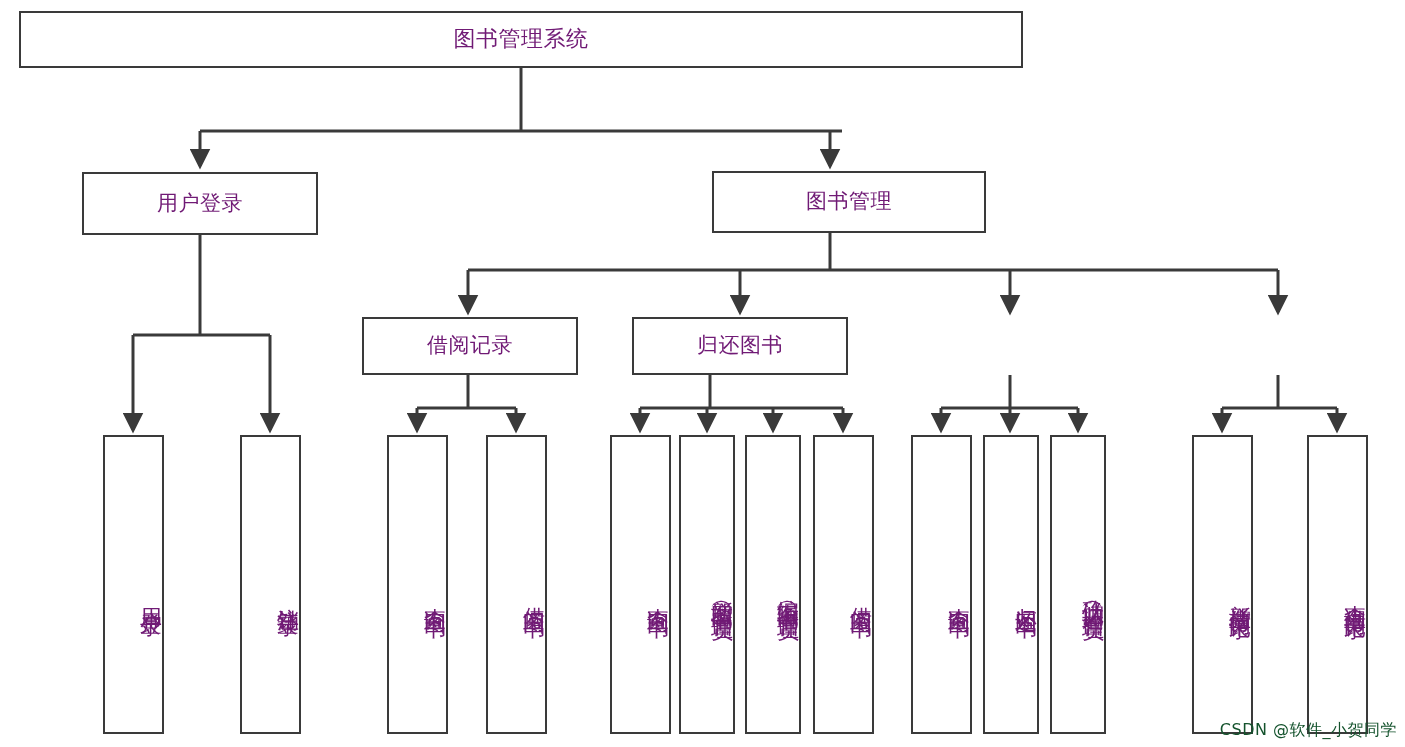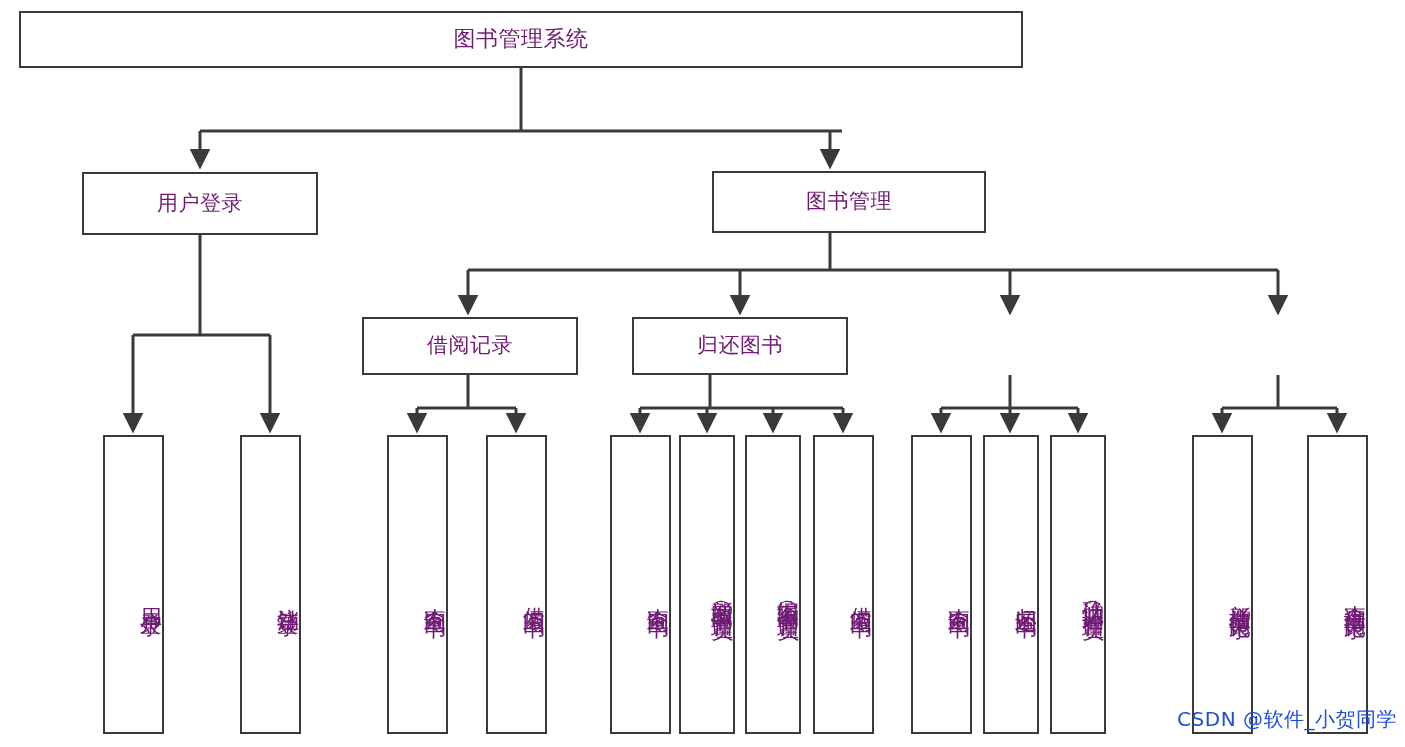--- a/index.html
+++ b/index.html
@@ -54,23 +54,23 @@
     line-height: 1.0;
   }
   .node-v .vlabel {
     writing-mode: vertical-rl;
     text-orientation: upright;
     letter-spacing: 3px;
   }
   .watermark {
     position: absolute;
     right: 8px;
-    bottom: 14px;
-    font-size: 20px;
-    color: #1d4ed8;
+    bottom: 6px;
+    font-size: 16px;
+    color: #14532d;
     white-space: nowrap;
     letter-spacing: 0.5px;
   }
 </style>
 </head>
 <body>
 
 <div id="diagram-root">
 
   <svg id="edges-layer" viewBox="0 0 1405 747" width="1405" height="747" xmlns="http://www.w3.org/2000/svg">

